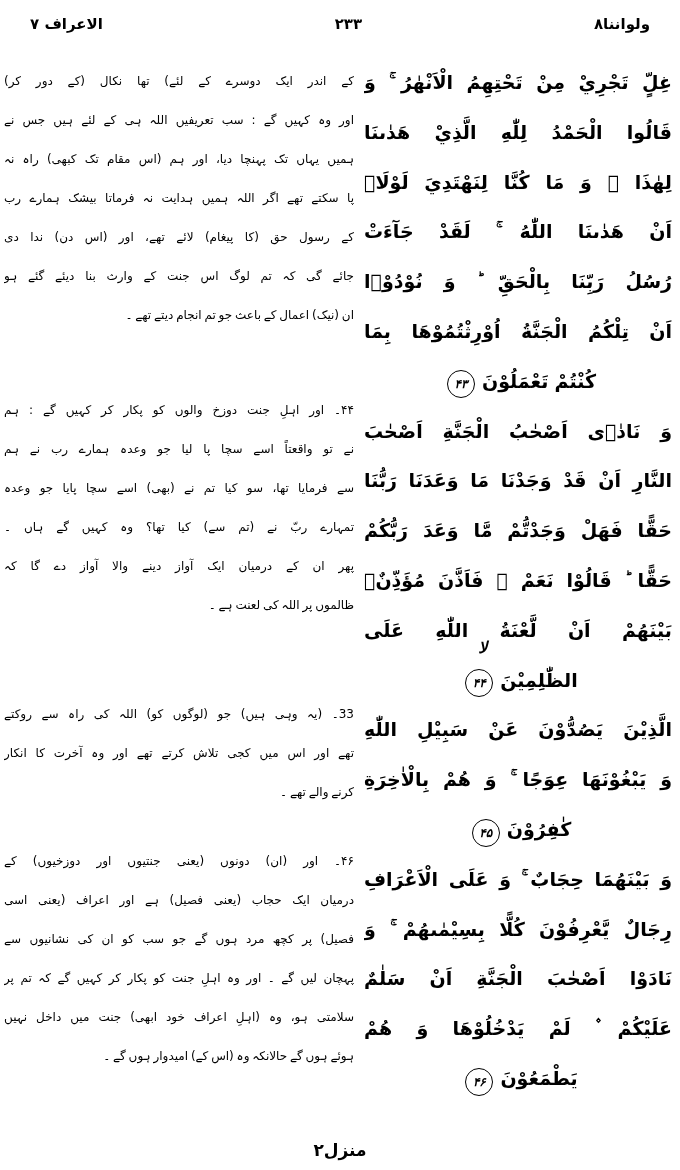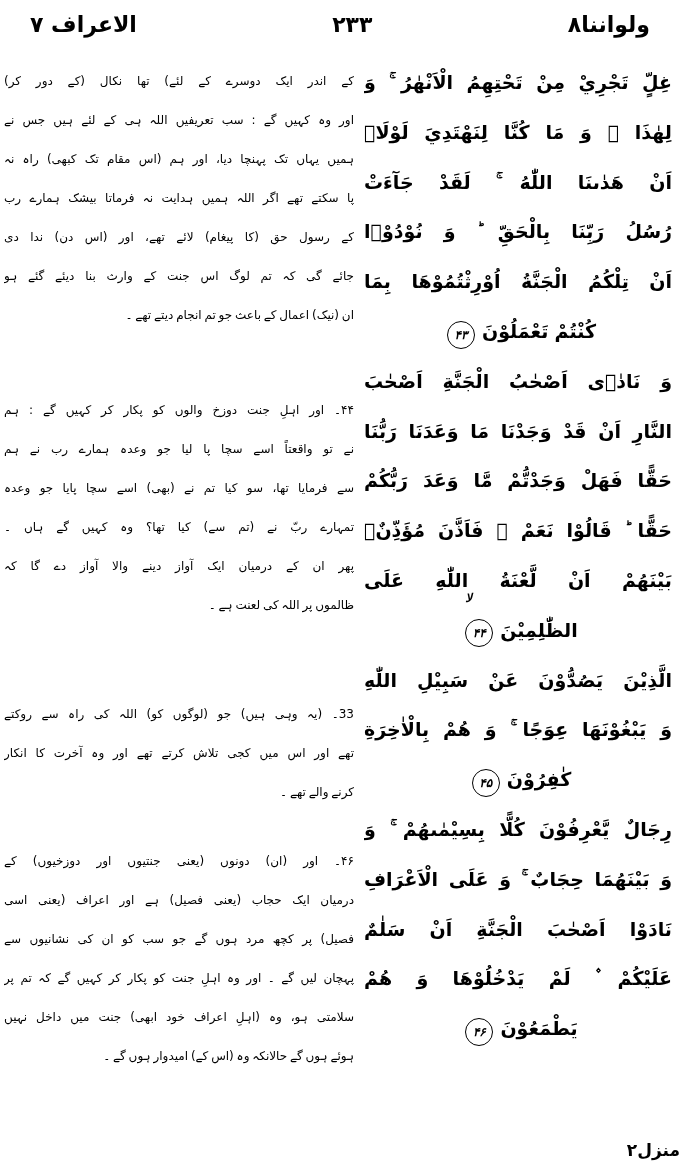--- a/index.html
+++ b/index.html
@@ -17,21 +17,21 @@
   
   .page-header {
     position: absolute;
     top: 4px; left: 0; right: 0;
     height: 40px;
     display: flex;
     flex-direction: row-reverse;
     justify-content: space-between;
     align-items: center;
     padding: 0 30px;
-    font-size: 22px;
+    font-size: 15px;
     font-weight: bold;
   }
   .page-header span { direction: rtl; white-space: nowrap; }
   
   .arabic-column {
     position: absolute;
     top: 58px;
     right: 8px;
     width: 308px;
     direction: rtl;
@@ -58,22 +58,22 @@
     border: 1.7px solid #000;
     border-radius: 50%;
     text-align: center;
     line-height: 26px;
     font-size: 12px;
     font-weight: bold;
   }
   .waqf {
     position: absolute;
     top: -13px;
-    left: 0;
-    font-size: 12px;
+    left: 13px;
+    font-size: 16px;
     font-weight: bold;
     line-height: 10px;
   }
   
   .urdu-column {
     position: absolute;
     top: 62px;
     left: 4px;
     width: 350px;
     direction: rtl;
@@ -92,54 +92,55 @@
     word-spacing: -1px;
   }
   .urdu-line.last {
     text-align: center;
     text-align-last: right;
   }
   
   .page-footer {
     position: absolute;
     bottom: 10px; left: 0; right: 0;
-    text-align: right;
+    text-align: center;
     font-size: 17px;
     font-weight: bold;
   }
 </style>
 </head>
 <body>
 
 <div class="page">
 
   <div class="page-header">
     <span>الاعراف ۷</span>
     <span>۲۳۳</span>
     <span>ولواننا۸</span>
   </div>
 
   <div class="arabic-column">
       <div class="arabic-line"><span>غِلٍّ تَجْرِيْ مِنْ تَحْتِهِمُ الْاَنْهٰرُ ۚ وَ</span></div>
+      <div class="arabic-line"><span>قَالُوا الْحَمْدُ لِلّٰهِ الَّذِيْ هَدٰىنَا</span></div>
       <div class="arabic-line"><span>لِهٰذَا ۚ وَ مَا كُنَّا لِنَهْتَدِيَ لَوْلَاۤ</span></div>
       <div class="arabic-line"><span>اَنْ هَدٰىنَا اللّٰهُ ۚ لَقَدْ جَآءَتْ</span></div>
       <div class="arabic-line"><span>رُسُلُ رَبِّنَا بِالْحَقِّ ؕ وَ نُوْدُوْۤا</span></div>
       <div class="arabic-line"><span>اَنْ تِلْكُمُ الْجَنَّةُ اُوْرِثْتُمُوْهَا بِمَا</span></div>
       <div class="arabic-line center"><span>كُنْتُمْ تَعْمَلُوْنَ</span><span class="verse-wrap"><span class="verse-circle">۴۳</span></span></div>
       <div class="arabic-line"><span>وَ نَادٰۤى اَصْحٰبُ الْجَنَّةِ اَصْحٰبَ</span></div>
       <div class="arabic-line"><span>النَّارِ اَنْ قَدْ وَجَدْنَا مَا وَعَدَنَا رَبُّنَا</span></div>
       <div class="arabic-line"><span>حَقًّا فَهَلْ وَجَدْتُّمْ مَّا وَعَدَ رَبُّكُمْ</span></div>
       <div class="arabic-line"><span>حَقًّا ؕ قَالُوْا نَعَمْ ۚ فَاَذَّنَ مُؤَذِّنٌۢ</span></div>
       <div class="arabic-line"><span>بَيْنَهُمْ اَنْ لَّعْنَةُ اللّٰهِ عَلَى</span></div>
       <div class="arabic-line center"><span>الظّٰلِمِيْنَ</span><span class="verse-wrap"><span class="waqf">لا</span><span class="verse-circle">۴۴</span></span></div>
       <div class="arabic-line"><span>الَّذِيْنَ يَصُدُّوْنَ عَنْ سَبِيْلِ اللّٰهِ</span></div>
       <div class="arabic-line"><span>وَ يَبْغُوْنَهَا عِوَجًا ۚ وَ هُمْ بِالْاٰخِرَةِ</span></div>
       <div class="arabic-line center"><span>كٰفِرُوْنَ</span><span class="verse-wrap"><span class="verse-circle">۴۵</span></span></div>
+      <div class="arabic-line"><span>وَ بَيْنَهُمَا حِجَابٌ ۚ وَ عَلَى الْاَعْرَافِ</span></div>
       <div class="arabic-line"><span>رِجَالٌ يَّعْرِفُوْنَ كُلًّا بِسِيْمٰىهُمْ ۚ وَ</span></div>
-      <div class="arabic-line"><span>وَ بَيْنَهُمَا حِجَابٌ ۚ وَ عَلَى الْاَعْرَافِ</span></div>
       <div class="arabic-line"><span>نَادَوْا اَصْحٰبَ الْجَنَّةِ اَنْ سَلٰمٌ</span></div>
       <div class="arabic-line"><span>عَلَيْكُمْ ۫ لَمْ يَدْخُلُوْهَا وَ هُمْ</span></div>
       <div class="arabic-line center"><span>يَطْمَعُوْنَ</span><span class="verse-wrap"><span class="verse-circle">۴۶</span></span></div>
     </div>
 
   <div class="urdu-column">
       <div class="urdu-para p1">
         <div class="urdu-line">کے اندر ایک دوسرے کے لئے) تھا نکال (کے دور کر)</div>
         <div class="urdu-line">اور وہ کہیں گے : سب تعریفیں اللہ ہی کے لئے ہیں جس نے</div>
         <div class="urdu-line">ہمیں یہاں تک پہنچا دیا، اور ہم (اس مقام تک کبھی) راہ نہ</div>

